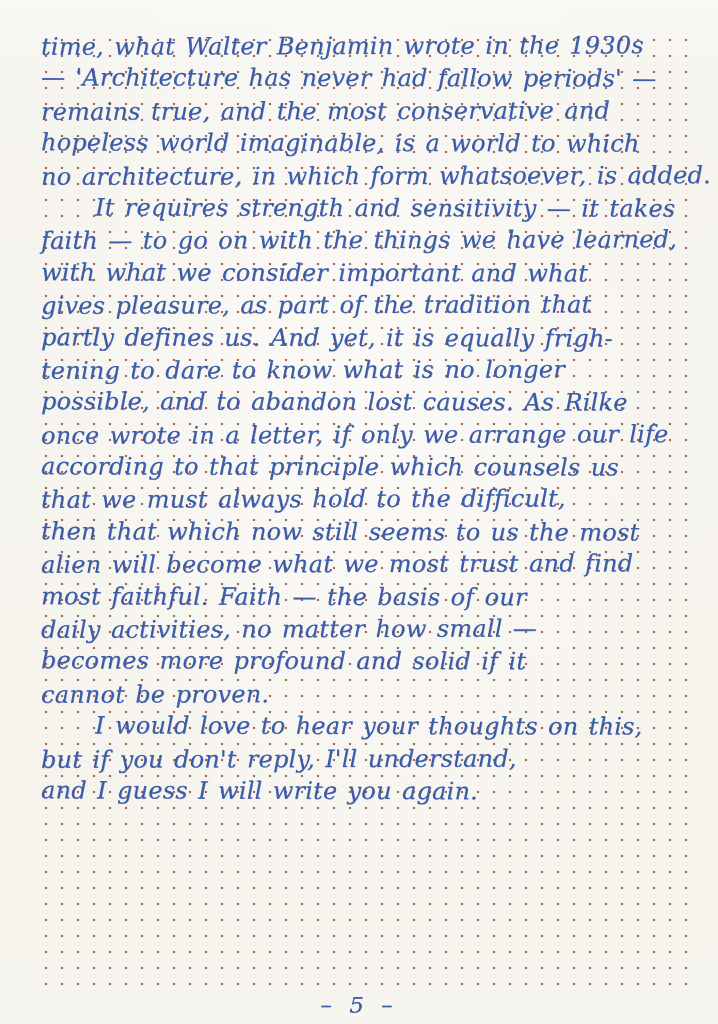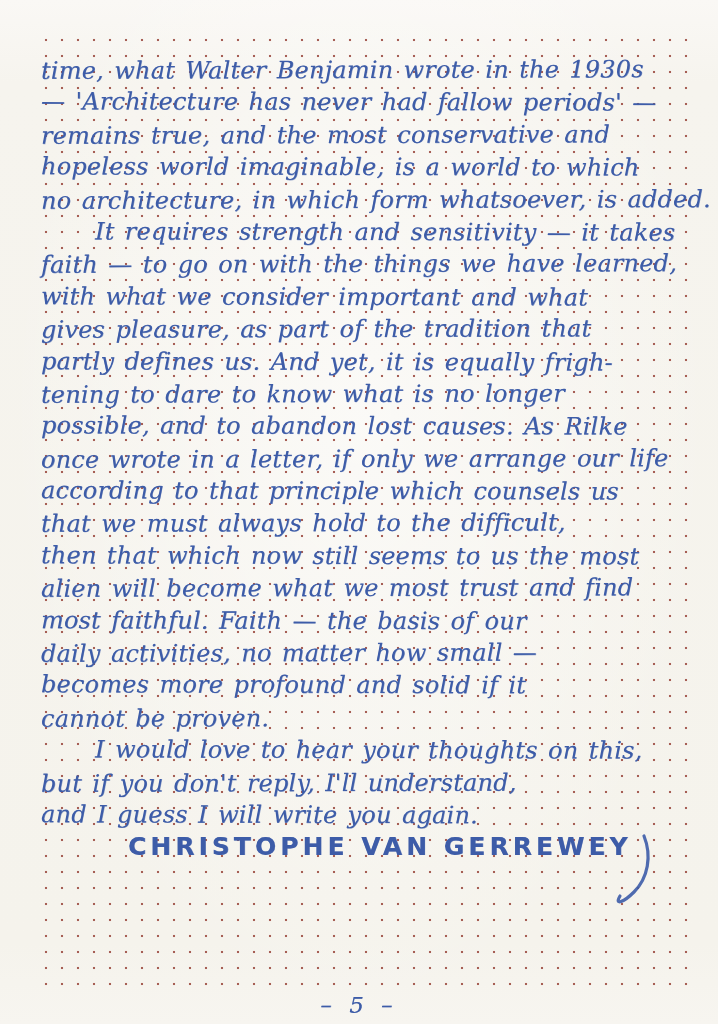--- a/index.html
+++ b/index.html
@@ -36,21 +36,20 @@
     top: 30px;
     width: 650px;
     color: #3d5ca8;
     font-style: italic;
     font-size: 24px;
     line-height: 32.4px;
     letter-spacing: 0.2px;
     word-spacing: 2.5px;
     text-shadow: 0.4px 0.3px 0.5px rgba(61,92,168,0.55);
     white-space: nowrap;
-    margin-top: 24px;
   }
   .ln { height: 32.4px; }
   .ln.indent { padding-left: 54px; }
   .ln:nth-child(odd)  { transform: rotate(-0.15deg); }
   .ln:nth-child(even) { transform: rotate(0.12deg); }
   .signature-row {
     position: absolute;
     left: 128px;
     top: 832px;
     color: #3d5ca8;
@@ -107,22 +106,16 @@
     <div class="ln">alien will become what we most trust and find</div>
     <div class="ln">most faithful. Faith — the basis of our</div>
     <div class="ln">daily activities, no matter how small —</div>
     <div class="ln">becomes more profound and solid if it</div>
     <div class="ln">cannot be proven.</div>
     <div class="ln indent">I would love to hear your thoughts on this,</div>
     <div class="ln">but if you don't reply, I'll understand,</div>
     <div class="ln">and I guess I will write you again.</div>
   </div>
 
-  <div class="signature-row">
-    <span>CHRISTOPHE VAN GERREWEY</span>
-    <svg class="flourish" width="80" height="70" viewBox="0 0 80 70" aria-hidden="true">
-      <path d="M30,-14 C38,6 34,28 20,42 C10,52 0,56 6,46" fill="none" stroke="#3d5ca8" stroke-width="3.2" stroke-linecap="round" opacity="0.9"></path>
-    </svg>
-  </div>
 
   <div class="page-number">– 5 –</div>
 
 </div>
 
 </body></html>

